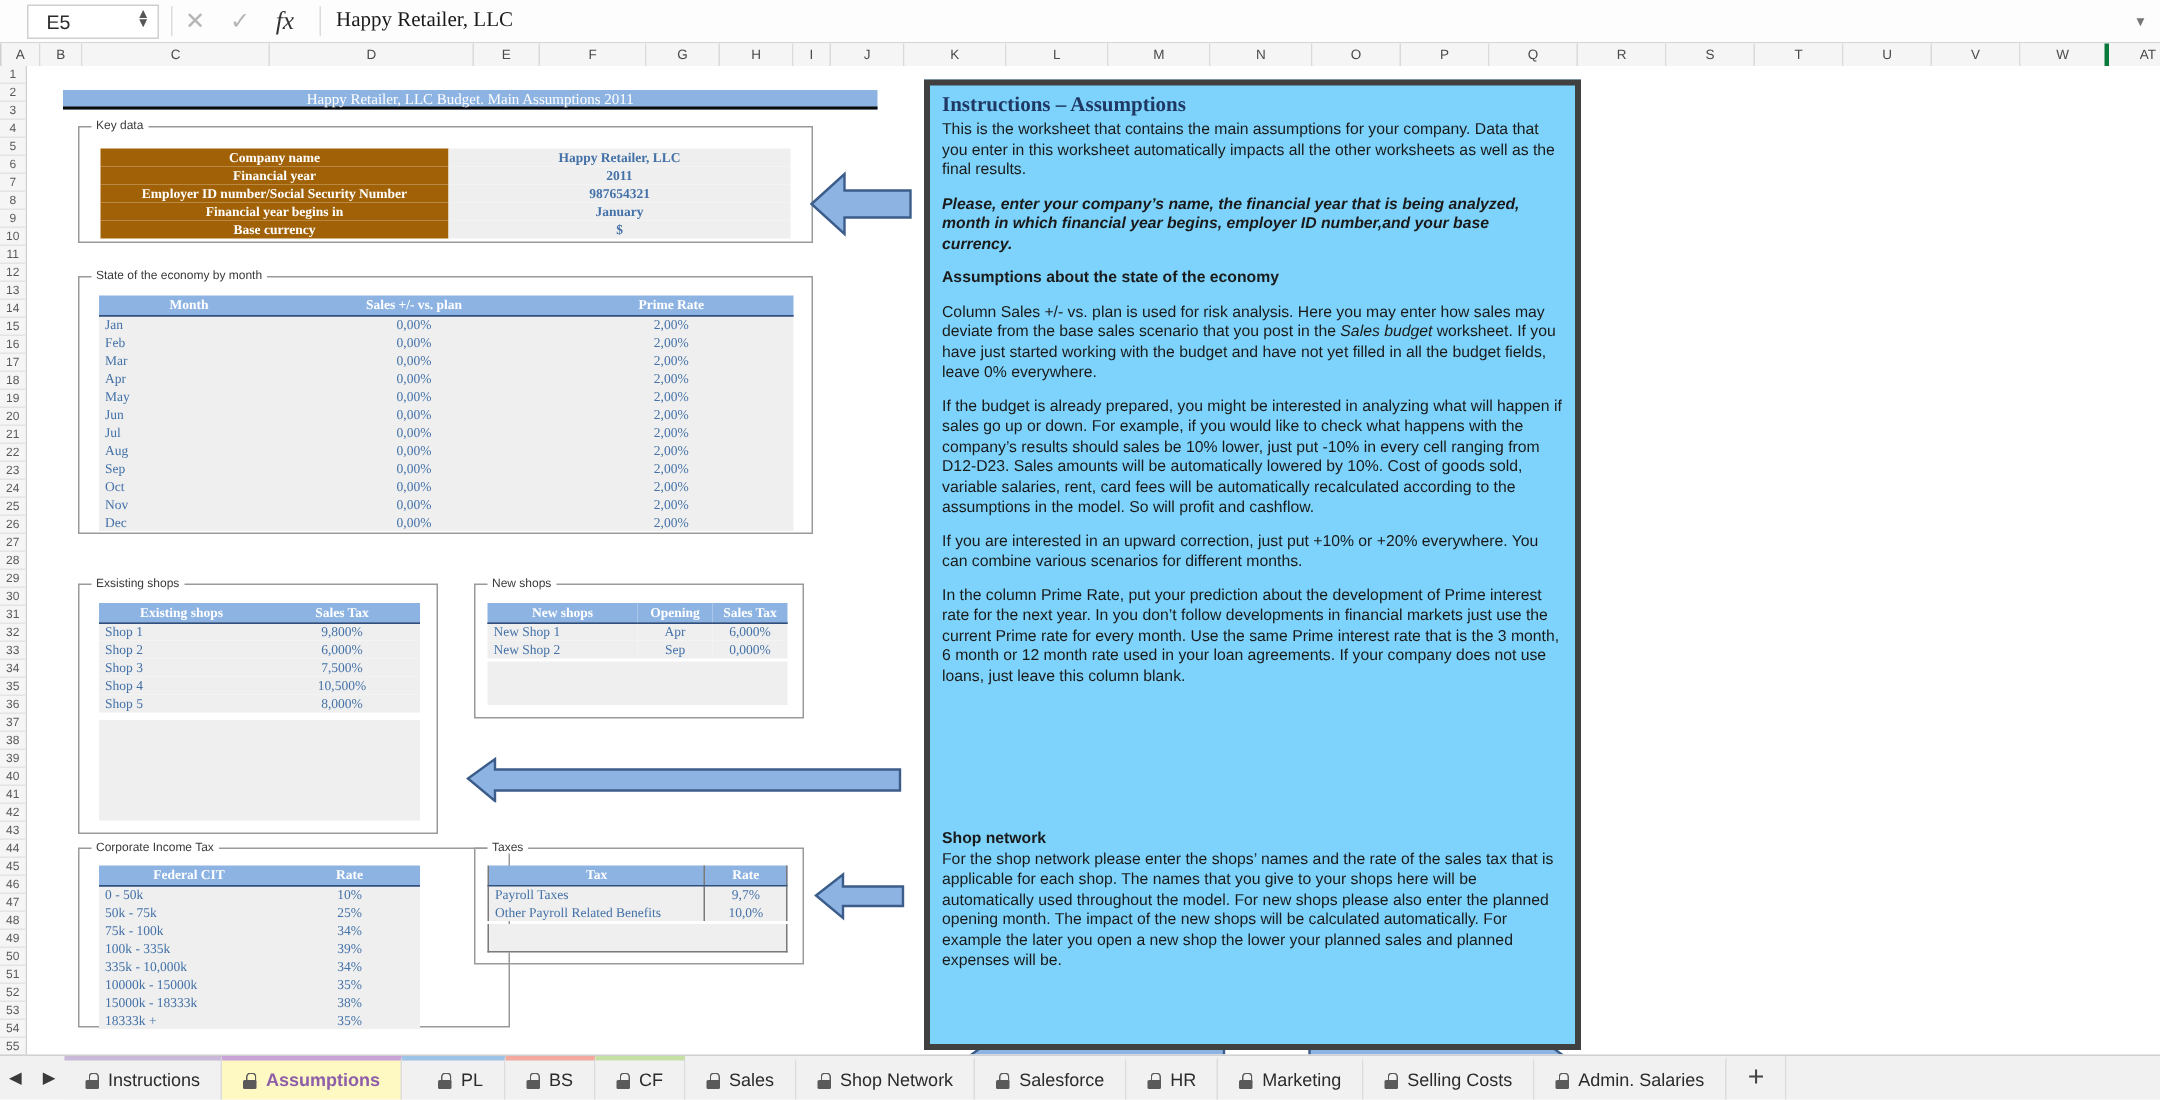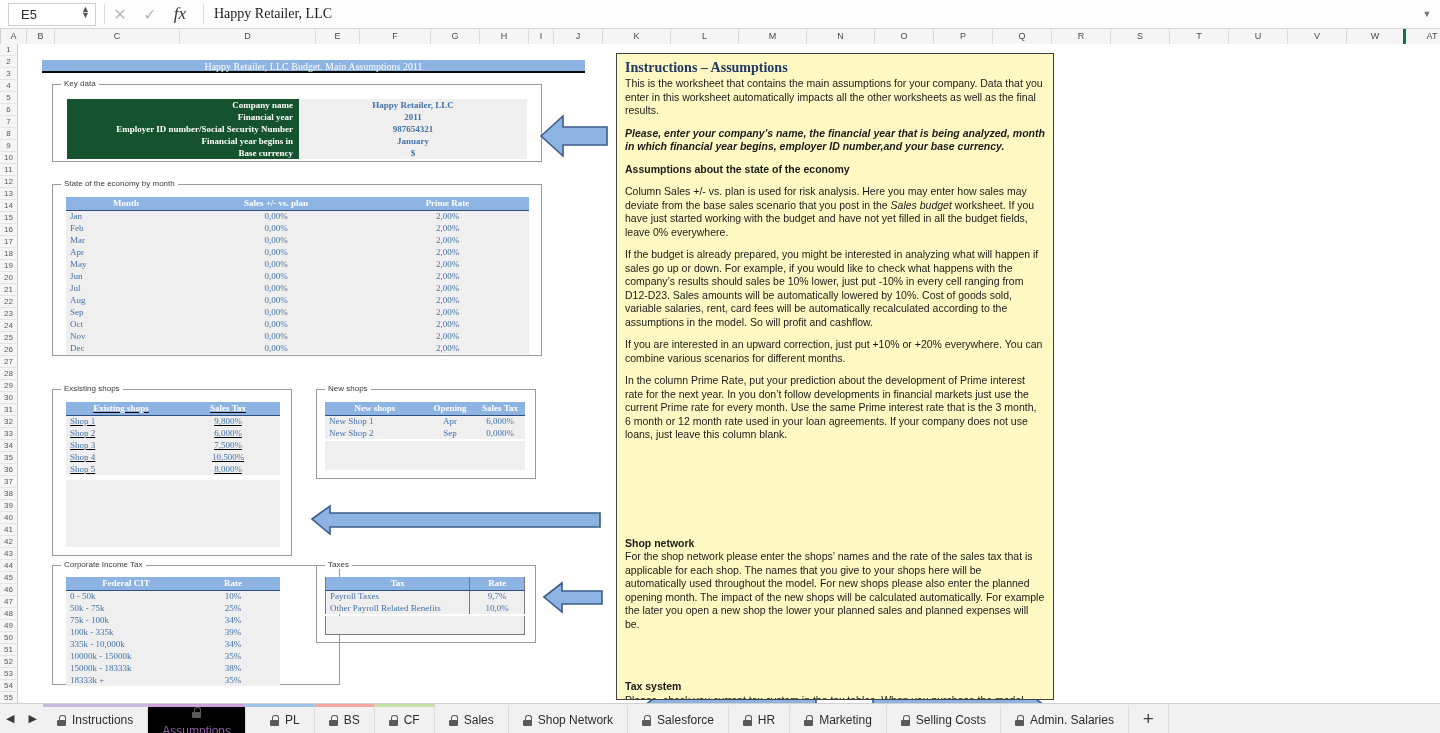--- a/index.html
+++ b/index.html
@@ -10,21 +10,21 @@
     font-family: "Liberation Sans", sans-serif;
     background: #ffffff;
   }
   
   #formula-bar {
     position: absolute; left: 0; top: 0; width: 1440px; height: 29px;
     background: #fdfdfd; border-bottom: 1px solid #d6d6d6;
     display: flex; align-items: center;
   }
   #namebox {
-    width: 88px; height: 23px; margin-left: 8px;
+    width: 88px; height: 23px; margin-left: 18px;
     border: 1px solid #cfcfcf; background: #fff;
     display: flex; align-items: center; position: relative;
   }
   #namebox .nbtext { font-size: 13px; color: #2b2b2b; padding-left: 12px; }
   #namebox .spin {
     position: absolute; right: 5px; top: 2px;
     display: flex; flex-direction: column; line-height: 6px;
     font-size: 9px; color: #555;
   }
   .fb-sep { width: 1px; height: 20px; background: #dcdcdc; margin: 0 0 0 8px; }
@@ -105,35 +105,35 @@
     background: #efefef; color: #4472a8; font-size: 9px;
     padding: 0px 4px; height: 12px; white-space: nowrap;
   }
   td.lbl { text-align: left; }
   td.ctr { text-align: center; }
   th.lefth { text-align: left; }
 
   
   #keydata-table { position: absolute; left: 14px; top: 14px; width: 460px; }
   #keydata-table td.kd-label {
-    background: #14532d; color: #ffffff; font-weight: bold;
-    text-align: right; font-size: 9px; height: 12px; padding: 0 6px;
+    background: #a16207; color: #ffffff; font-weight: bold;
+    text-align: center; font-size: 9px; height: 12px; padding: 0 6px;
   }
   #keydata-table td.kd-value {
     background: #efefef; color: #4472a8; font-weight: bold;
     text-align: center; font-size: 9px; height: 12px;
   }
 
   
   .arrow { position: absolute; }
 
   
   #instructions {
     position: absolute; left: 598px; top: 9px; width: 438px; height: 647px;
-    border: 1px solid #404040; background: #fef9c3; padding: 6px 8px 0 8px;
+    border: 4px solid #404040; background: #7dd3fc; padding: 6px 8px 0 8px;
     overflow: hidden;
   }
   #instructions h1 {
     margin: 0 0 1px 0; font-size: 14px; color: #1f3864;
     font-family: "Liberation Serif", serif; font-weight: bold;
   }
   #instructions p {
     margin: 0 0 9px 0; font-size: 10.5px; line-height: 13.5px;
     color: #1a1a1a; font-family: "Liberation Sans", sans-serif;
   }
@@ -151,23 +151,22 @@
   }
   #tabnav { display: flex; align-items: center; padding: 0 6px; gap: 14px; }
   .navarrow { font-size: 11px; color: #3a3a3a; }
   .sheettab {
     display: flex; align-items: center; gap: 6px;
     padding: 0 14px; font-size: 12px; color: #2b2b2b;
     background: #f1f1f1; border-right: 1px solid #dcdcdc;
     border-top: 3px solid transparent; position: relative; white-space: nowrap;
   }
   .sheettab.active {
-    background: #000000; color: #8e5ea8; border-top-color: #c8a2d8;
-    font-weight: normal;
-    flex-direction: column;
+    background: #fef9c3; color: #8e5ea8; border-top-color: #c8a2d8;
+    font-weight: bold;
   }
   .lock {
     width: 9px; height: 11px; position: relative; display: inline-block;
     flex: none;
   }
   .lock::before {
     content: ''; position: absolute; left: 0; bottom: 0;
     width: 9px; height: 6px; background: #5a5a5a; border-radius: 1px;
   }
   .lock::after {
@@ -389,21 +388,21 @@
             <td class="lbl">Dec</td>
             <td class="ctr">0,00%</td>
             <td class="ctr">2,00%</td>
           </tr>
         </tbody>
     </table>
   </div>
 
   <div class="groupbox" style="left:34px; top:345px; width:240px; height:167px;">
     <span class="grouplabel">Exsisting shops</span>
-    <table class="xt" style="position:absolute; left:13px; top:12px; width:214px;text-decoration:underline;">
+    <table class="xt" style="position:absolute; left:13px; top:12px; width:214px;">
       <thead>
           <tr id="exshops-head">
             <th class="lefth" style="width: 110px;">Existing shops</th>
             <th style="width: 104px;">Sales Tax</th>
           </tr>
         </thead>
       <tbody id="exshops-body">
           <tr>
             <td class="lbl">Shop 1</td>
             <td class="ctr">9,800%</td>

